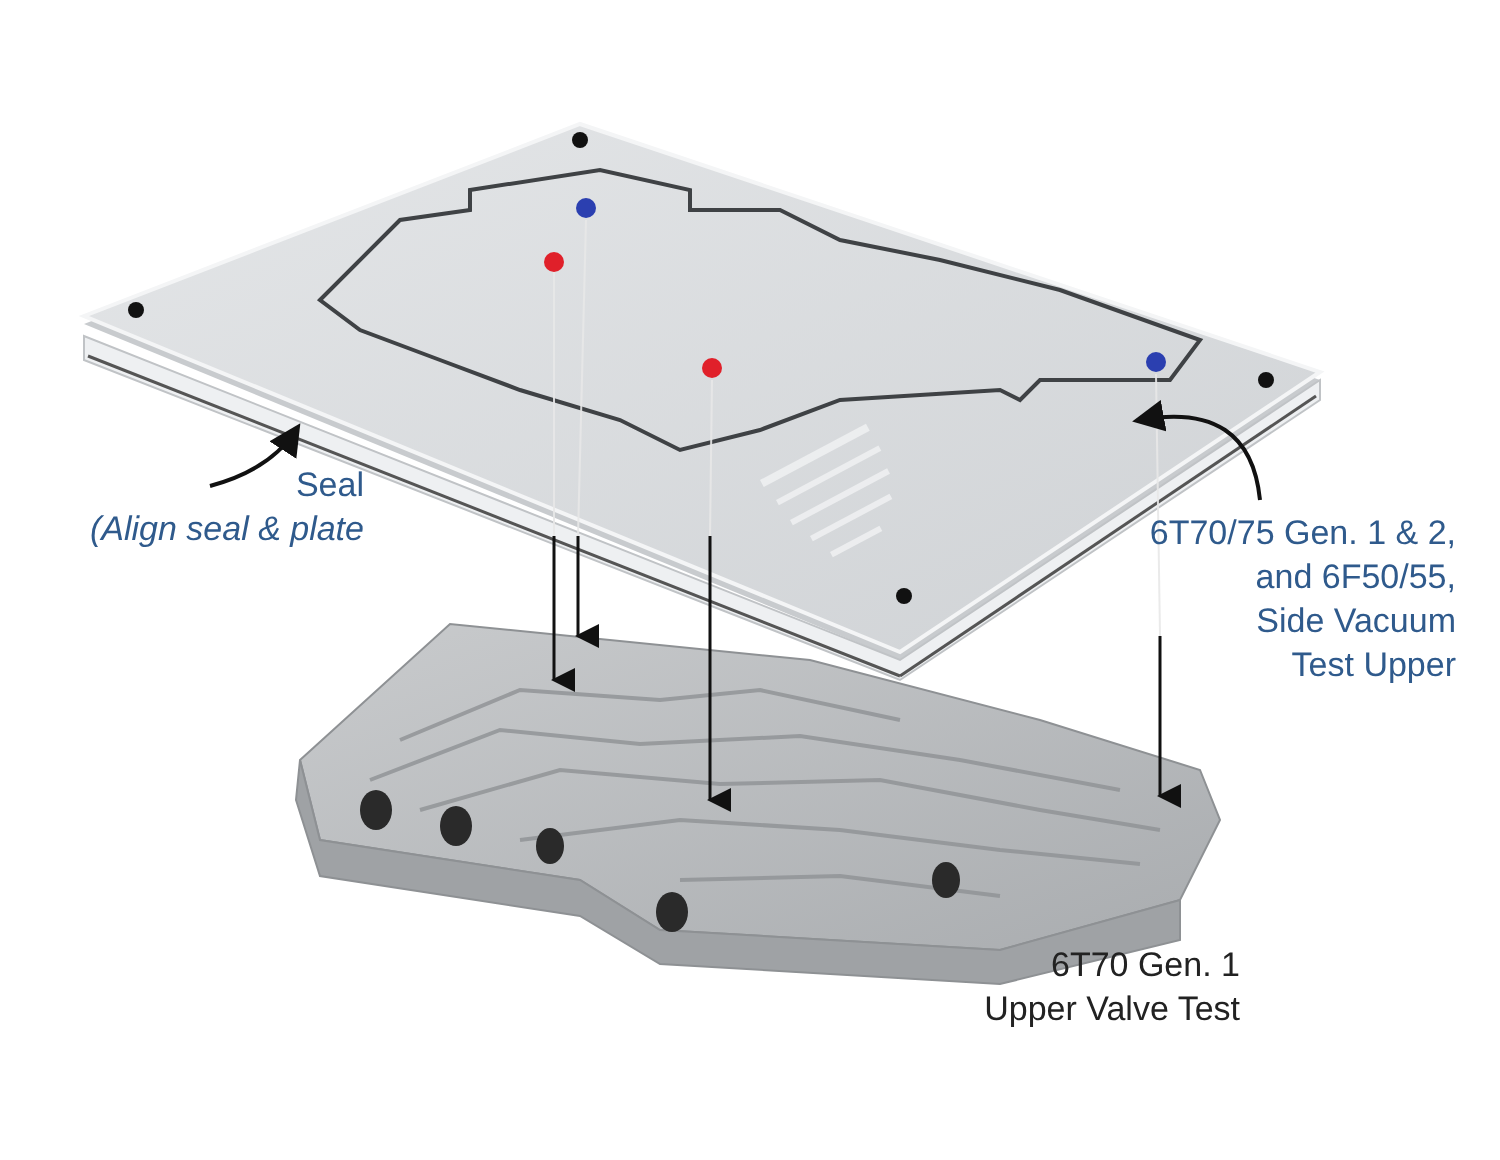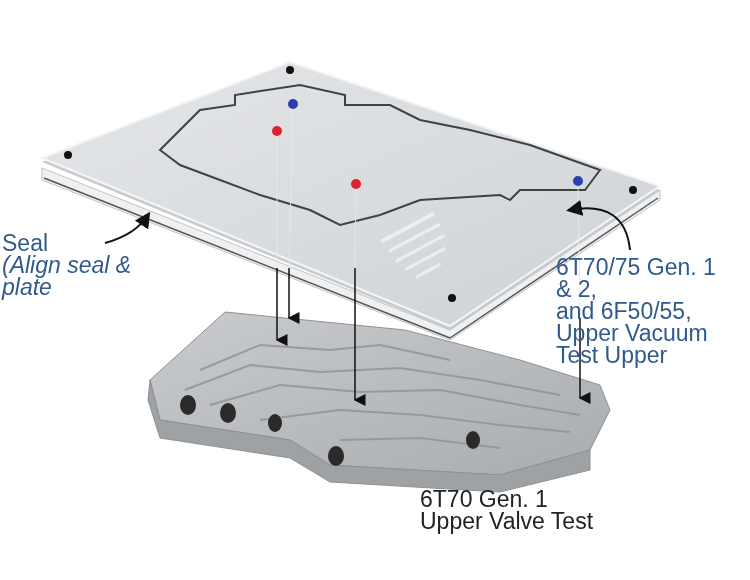--- a/index.html
+++ b/index.html
@@ -1,19 +1,19 @@
 <!DOCTYPE html>
 <html><head>
 <meta charset="utf-8">
 <style>
   html, body { margin:0; padding:0; background:#ffffff; }
   body { width:750px; height:580px; position:relative; overflow:hidden;
          font-family:"Liberation Sans", sans-serif; }
   #stage { position:absolute; left:0; top:0; width:750px; height:580px; }
-  .label { position:absolute; text-align:left; line-height:22px; font-size:23px; }
+  .label { position:absolute; text-align:right; line-height:22px; font-size:17px; }
   .blue { color:#2f5a8c; }
   .dark { color:#222222; }
   .it { font-style:italic; display:block; }
   .ln { display:block; }
 </style>
 </head>
 <body>
 
 <div id="stage">
   <svg width="750" height="580" viewBox="0 0 750 580">
@@ -104,21 +104,21 @@
 
   
   <div class="label blue" style="left:2px; top:232px; width:180px;">
     <span class="ln">Seal</span>
     <span class="it">(Align seal &amp; plate</span>
   </div>
 
   <div class="label blue" style="left:556px; top:256px; width:172px;">
     <span class="ln">6T70/75 Gen. 1 &amp; 2,</span>
     <span class="ln">and 6F50/55,</span>
-    <span class="ln">Upper Vacuum</span>
+    <span class="ln">Side Vacuum</span>
     <span class="ln">Test Upper</span>
   </div>
 
-  <div class="label dark" style="left:420px; top:488px; width:200px;">
+  <div class="label dark" style="left:420px; top:472px; width:200px;">
     <span class="ln">6T70 Gen. 1</span>
     <span class="ln">Upper Valve Test</span>
   </div>
 </div>
 
 </body></html>

